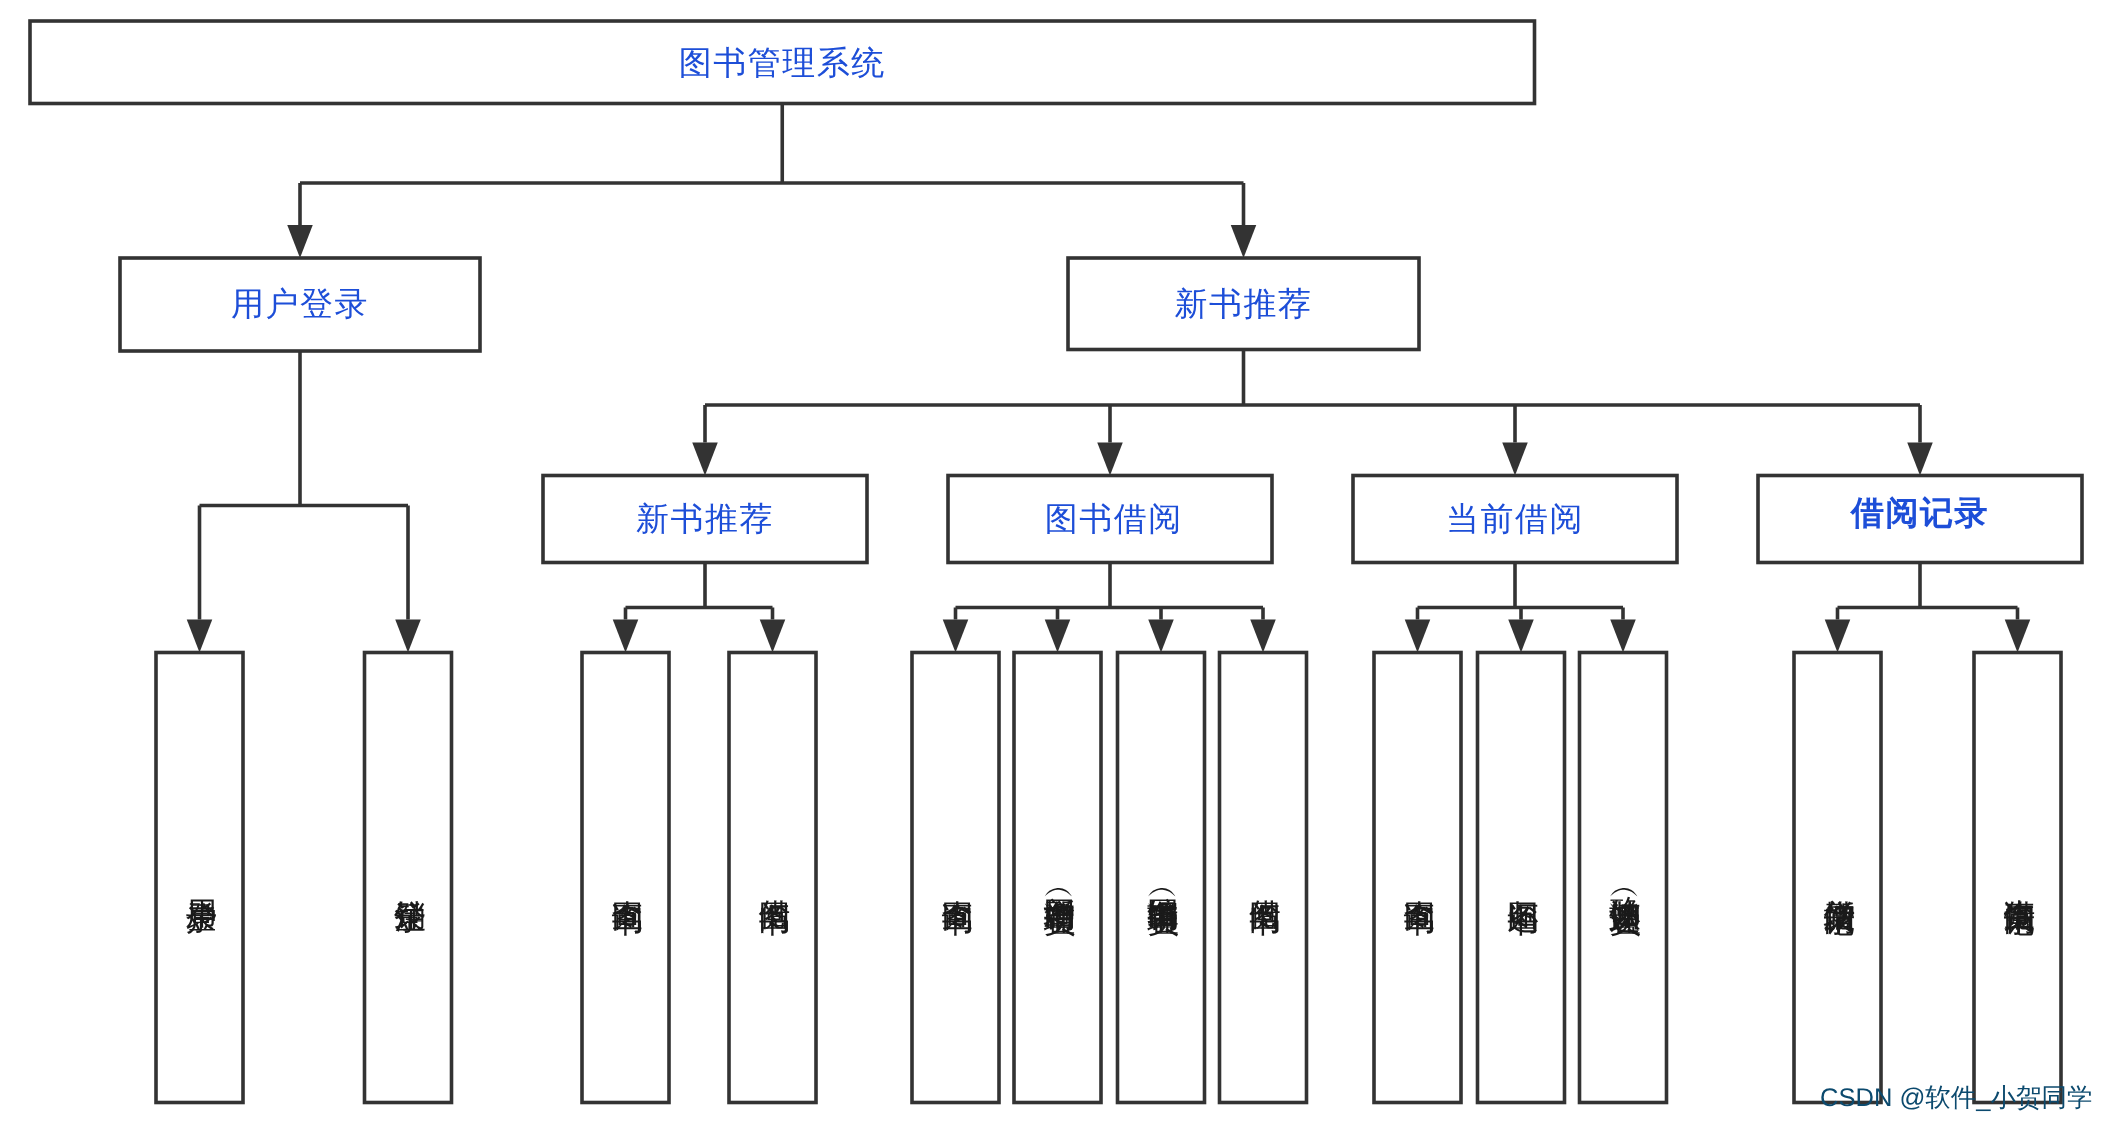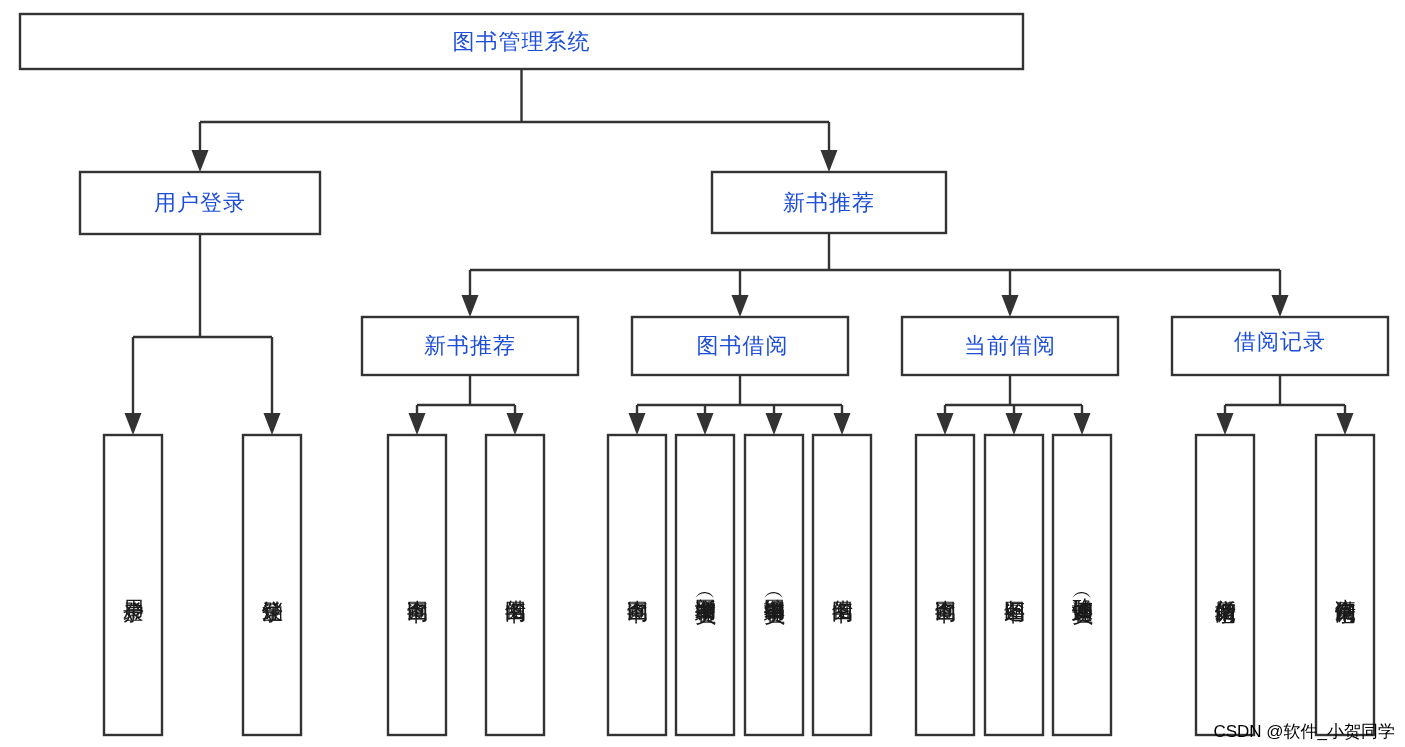--- a/index.html
+++ b/index.html
@@ -74,21 +74,21 @@
     color: #1d4ed8;
     letter-spacing: 1px;
     white-space: nowrap;
   }
   #watermark {
     position: absolute;
     right: 10px;
     bottom: 4px;
     font-family: "Liberation Sans", "DejaVu Sans", sans-serif;
     font-size: 17px;
-    color: #000000;
+    color: #0c4a6e;
     white-space: nowrap;
     user-select: none;
     text-align: right;
   }
 </style>
 </head>
 <body>
 
 <div id="diagram-root">
   <svg id="tree-svg" viewBox="0 0 1405 747">
@@ -214,21 +214,21 @@
       </div>
       <div class="vtext-wrap" style="left: 916px; top: 435px; width: 58px; height: 300px; align-items: center;">
         <div class="vtext" style="max-height: 288px;">查询图书</div>
       </div>
       <div class="vtext-wrap" style="left: 985px; top: 435px; width: 58px; height: 300px; align-items: center;">
         <div class="vtext" style="max-height: 288px;">归还图书</div>
       </div>
       <div class="vtext-wrap" style="left: 1053px; top: 435px; width: 58px; height: 300px; align-items: center;">
         <div class="vtext" style="max-height: 288px;">确认归还（管理员）</div>
       </div>
-      <div class="htext-wrap" style="left: 1172px; top: 317px; width: 216px; height: 50px;">
+      <div class="htext-wrap" style="left: 1172px; top: 317px; width: 216px; height: 50px; font-weight: bold;">
         <div class="htext">借阅记录</div>
       </div>
       <div class="vtext-wrap" style="left: 1196px; top: 435px; width: 58px; height: 300px; align-items: center;">
         <div class="vtext" style="max-height: 288px;">新增借阅记录</div>
       </div>
       <div class="vtext-wrap" style="left: 1316px; top: 435px; width: 58px; height: 300px; align-items: center;">
         <div class="vtext" style="max-height: 288px;">查询借阅记录</div>
       </div>
     </div>
   <div id="watermark">CSDN @软件_小贺同学</div>

